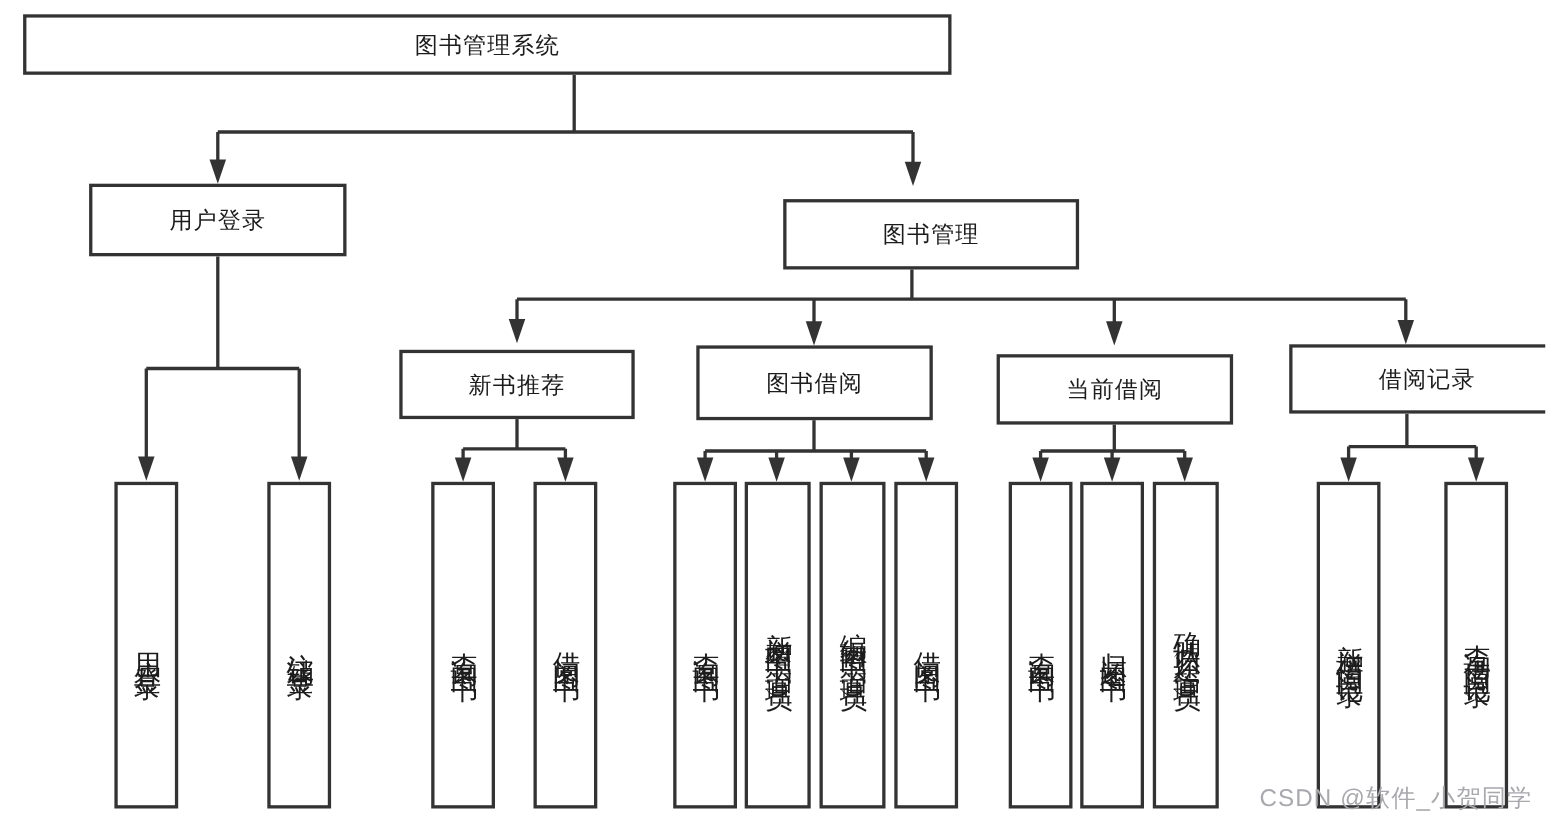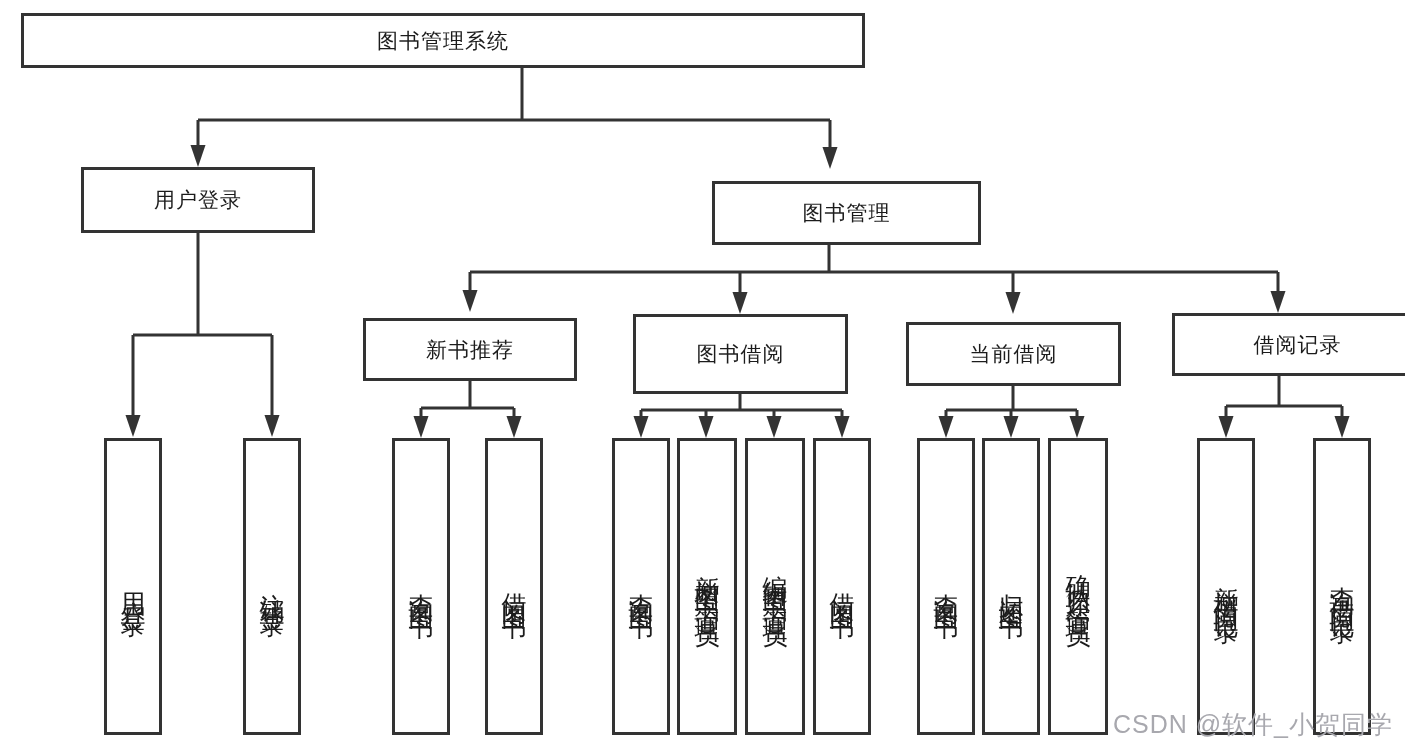--- a/index.html
+++ b/index.html
@@ -54,42 +54,42 @@
     font-size: 25px;
     letter-spacing: 7px;
     line-height: 1;
     white-space: nowrap;
   }
   
   #root            { left: 21px;   top: 13px;  width: 844px; height: 55px; }
   #n-user-login    { left: 81px;   top: 167px; width: 234px;  height: 66px; }
   #n-book-mgmt     { left: 712px;  top: 169px; width: 269px;  height: 64px; margin-top: 12px; }
   #n-new-books     { left: 363px;  top: 318px; width: 214px;  height: 63px; }
-  #n-book-borrow   { left: 633px;  top: 314px; width: 215px;  height: 80px; }
+  #n-book-borrow   { left: 633px;  top: 314px; width: 215px;  height: 68px; }
   #n-current-borrow{ left: 906px;  top: 322px; width: 215px;  height: 64px; }
   #n-borrow-records{ left: 1172px; top: 313px; width: 251px;  height: 63px; }
   
   #L1  { left: 104px;  }
   #L2  { left: 243px;  }
   #L3  { left: 392px;  }
   #L4  { left: 485px;  }
   #L5  { left: 612px;  }
   #L6  { left: 677px;  width: 60px; }
   #L7  { left: 745px;  width: 60px; }
   #L8  { left: 813px;  }
   #L9  { left: 917px;  }
   #L10 { left: 982px;  }
   #L11 { left: 1048px; width: 60px; }
   #L12 { left: 1197px; }
   #L13 { left: 1313px; }
   .watermark {
     position: absolute;
     right: 12px;
     bottom: 6px;
-    font-size: 25px;
+    font-size: 22px;
     color: #a8a8ae;
     letter-spacing: 1px;
     white-space: nowrap;
   }
 </style>
 </head>
 <body>
 
 <div id="canvas">
 

